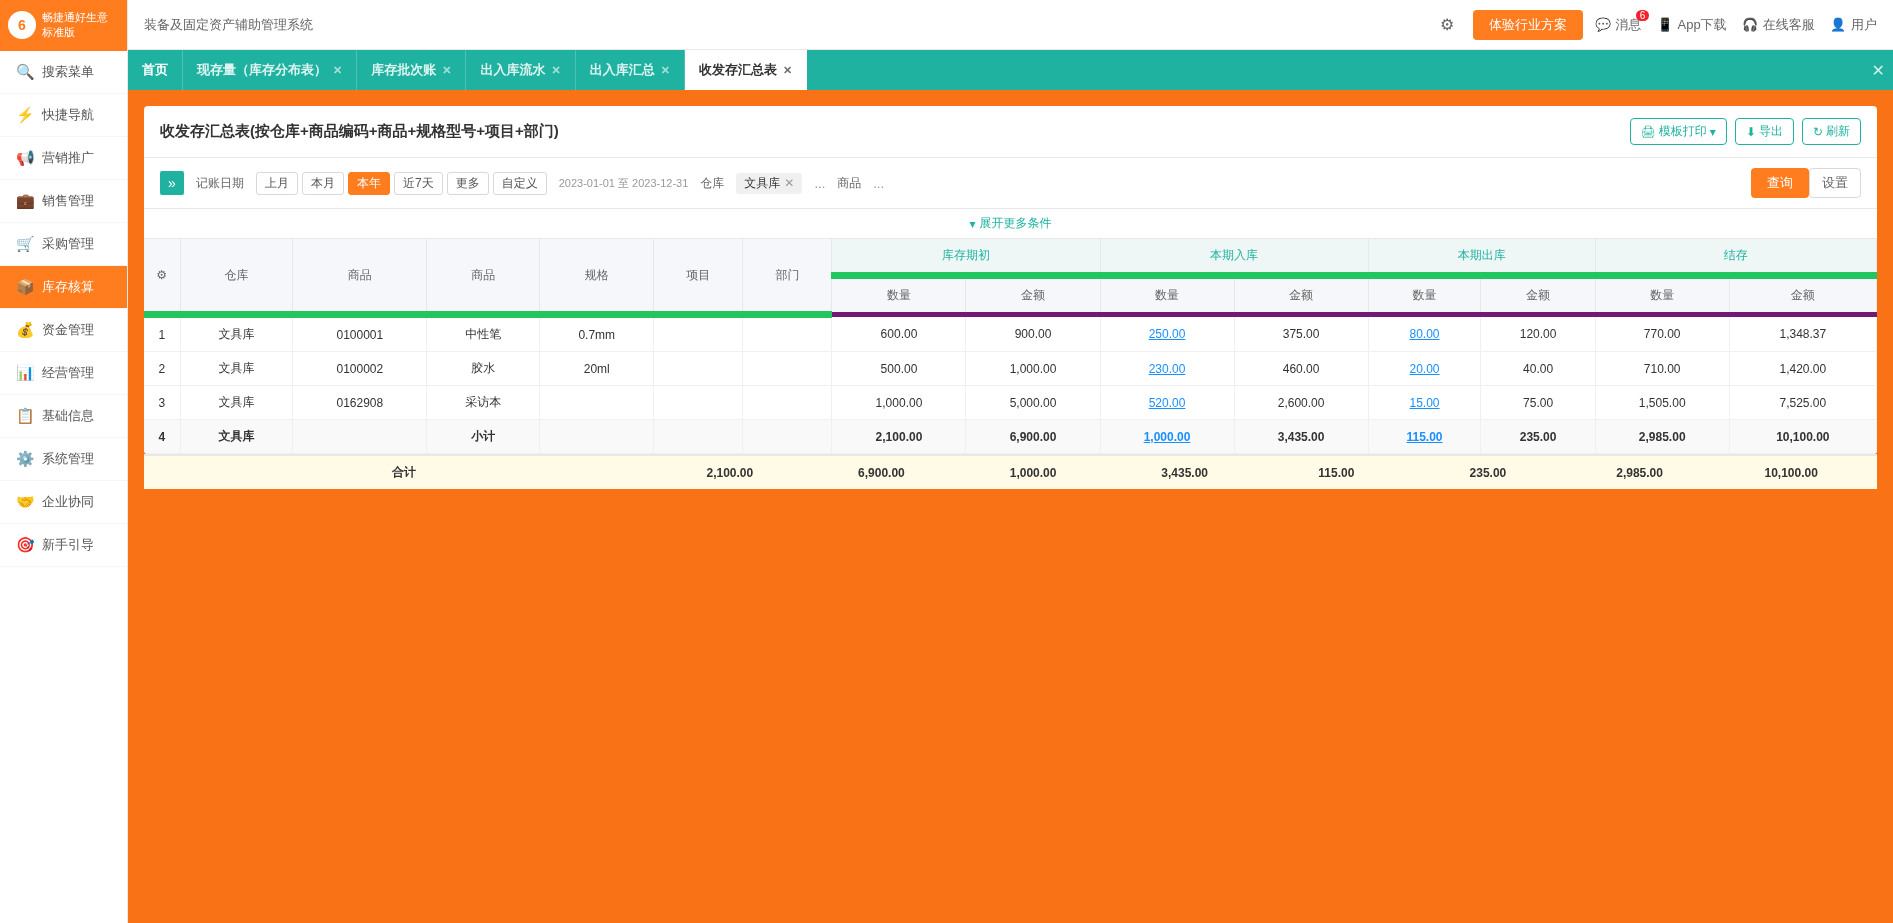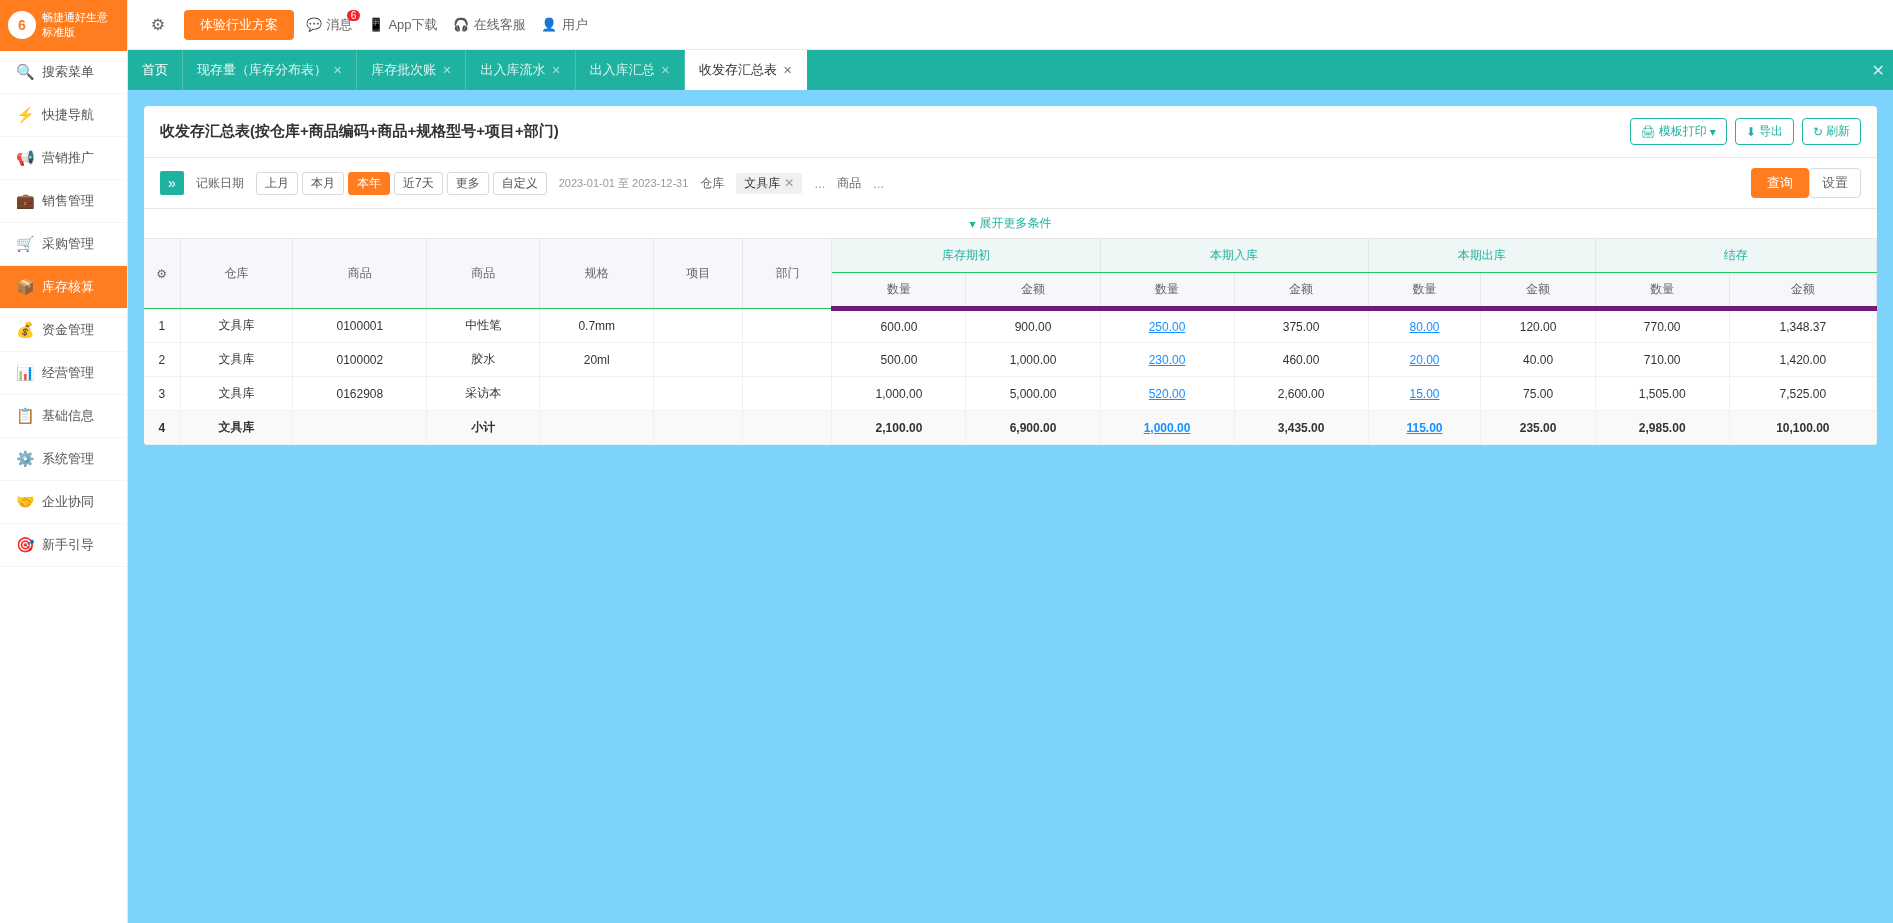--- a/index.html
+++ b/index.html
@@ -22,29 +22,29 @@
     .topbar { height: 50px; background: #fff; border-bottom: 1px solid #e8e8e8; display: flex; align-items: center; padding: 0 16px; gap: 12px; flex-shrink: 0; }
     .topbar-title { font-size: 13px; color: #666; flex: 1; }
     .topbar-btn-try { background: #ff7c1f; color: #fff; border: none; padding: 6px 16px; border-radius: 4px; cursor: pointer; font-size: 13px; }
     .topbar-actions { display: flex; align-items: center; gap: 16px; color: #666; font-size: 13px; }
     .topbar-action { display: flex; align-items: center; gap: 4px; cursor: pointer; position: relative; }
     .badge { background: #f5222d; color: #fff; border-radius: 10px; padding: 0 4px; font-size: 10px; position: absolute; top: -6px; right: -8px; }
     .gear-icon { width: 28px; height: 28px; display: flex; align-items: center; justify-content: center; cursor: pointer; color: #666; font-size: 16px; }
 
     
     .tabbar { height: 40px; background: #20b2a0; display: flex; align-items: stretch; flex-shrink: 0; }
-    .tab { display: flex; align-items: center; padding: 0 14px; gap: 6px; cursor: pointer; color: rgba(255,255,255,0.85); font-size: 13px; border-right: 1px solid rgba(255,255,255,0.2); white-space: nowrap; }
+    .tab { display: flex; align-items: center; padding: 0 14px; gap: 6px; cursor: pointer; color: rgba(255,255,255,0.85); font-size: 13px; border-right: 1px solid rgba(255,255,255,0.2); white-space: nowrap; font-weight: bold; }
     .tab.active { background: #ffffff; color: #333; }
     .tab-close { font-size: 11px; color: inherit; opacity: 0.7; }
     .tab-home { color: #fff; font-size: 13px; }
     .tab-bar-end { flex: 1; display: flex; justify-content: flex-end; align-items: center; padding-right: 8px; }
     .close-all { color: #fff; font-size: 16px; cursor: pointer; opacity: 0.8; }
 
     
-    .content { flex: 1; overflow: auto; padding: 16px; background: #7dd3fc; }
+    .content { flex: 1; overflow: auto; padding: 16px; background: #f97316; }
 
     
     .page-header { background: #fff; padding: 12px 16px; border-radius: 4px 4px 0 0; border-bottom: 1px solid #e8e8e8; }
     .page-title { font-size: 15px; font-weight: bold; color: #333; margin-bottom: 0; }
     .btn-print { border: 1px solid #20b2a0; color: #20b2a0; background: #fff; padding: 4px 10px; border-radius: 4px; cursor: pointer; font-size: 12px; display: flex; align-items: center; gap: 3px; }
     .btn-export { border: 1px solid #20b2a0; color: #20b2a0; background: #fff; padding: 4px 10px; border-radius: 4px; cursor: pointer; font-size: 12px; display: flex; align-items: center; gap: 3px; }
     .btn-refresh { border: 1px solid #20b2a0; color: #20b2a0; background: #fff; padding: 4px 10px; border-radius: 4px; cursor: pointer; font-size: 12px; display: flex; align-items: center; gap: 3px; }
 
     
     .filter-bar { background: #fff; padding: 10px 16px; border-bottom: 1px solid #e8e8e8; display: flex; align-items: center; gap: 12px; flex-wrap: wrap; }
@@ -58,21 +58,21 @@
     .filter-tag-close { cursor: pointer; color: #999; }
     .filter-dots { color: #999; cursor: pointer; }
     .btn-search { background: #ff7c1f; color: #fff; border: none; padding: 5px 16px; border-radius: 4px; cursor: pointer; font-size: 13px; }
     .btn-settings { background: #fff; color: #666; border: 1px solid #d9d9d9; padding: 5px 12px; border-radius: 4px; cursor: pointer; font-size: 13px; }
     .expand-more { display: flex; align-items: center; justify-content: center; color: #20b2a0; font-size: 12px; gap: 4px; padding: 6px; cursor: pointer; }
 
     
     .table-container { background: #fff; border-radius: 0 0 4px 4px; overflow: auto; }
     table { width: 100%; border-collapse: collapse; font-size: 12px; }
     thead tr th { background: #f5f7fa; color: #666; padding: 8px 10px; text-align: center; border-bottom: 5px solid #701a75; border-right: 1px solid #e8e8e8; white-space: nowrap; font-weight: normal; }
-    thead tr.header-top th { border-bottom: 1px solid #22c55e; }
+    thead tr.header-top th { border-bottom: 7px solid #22c55e; }
     tbody tr td { padding: 8px 10px; text-align: center; border-bottom: 1px solid #f0f0f0; border-right: 1px solid #f0f0f0; white-space: nowrap; }
     tbody tr.subtotal td { font-weight: bold; background: #f9f9f9; }
     .link { color: #1890ff; text-decoration: underline; cursor: pointer; }
     .settings-icon-cell { width: 36px; }
 
     
     .table-footer { background: #fffbe6; border-top: 2px solid #e8e8e8; display: flex; align-items: center; padding: 8px 10px; font-size: 12px; font-weight: bold; }
     .footer-label { width: 180px; text-align: center; color: #333; }
     .footer-values { display: flex; flex: 1; gap: 0; }
     .footer-val { flex: 1; text-align: center; color: #333; padding: 0 10px; }
@@ -138,20 +138,21 @@
     <div class="sidebar-item">
       <span class="icon">🎯</span>
       <span>新手引导</span>
     </div>
   </div>
 </div>
 
 <div class="main">
 
   <div class="topbar">
+    <span class="topbar-title">装备及固定资产辅助管理系统</span>
     <div class="gear-icon">⚙</div>
     <button class="topbar-btn-try">体验行业方案</button>
     <div class="topbar-actions">
       <div class="topbar-action">
         <span>💬</span>
         <span>消息</span>
         <span class="badge">6</span>
       </div>
       <div class="topbar-action">
         <span>📱</span>
@@ -355,15 +356,28 @@
             <td>3,435.00</td>
             <td><span class="link">115.00</span></td>
             <td>235.00</td>
             <td>2,985.00</td>
             <td>10,100.00</td>
           </tr>
         </tbody>
       </table>
     </div>
 
+    <div class="table-footer">
+      <div class="footer-label" style="width:500px; text-align:center;">合计</div>
+      <div class="footer-values">
+        <div class="footer-val">2,100.00</div>
+        <div class="footer-val">6,900.00</div>
+        <div class="footer-val">1,000.00</div>
+        <div class="footer-val">3,435.00</div>
+        <div class="footer-val">115.00</div>
+        <div class="footer-val">235.00</div>
+        <div class="footer-val">2,985.00</div>
+        <div class="footer-val">10,100.00</div>
+      </div>
+    </div>
 
   </div>
 </div>
 
 </body></html>

